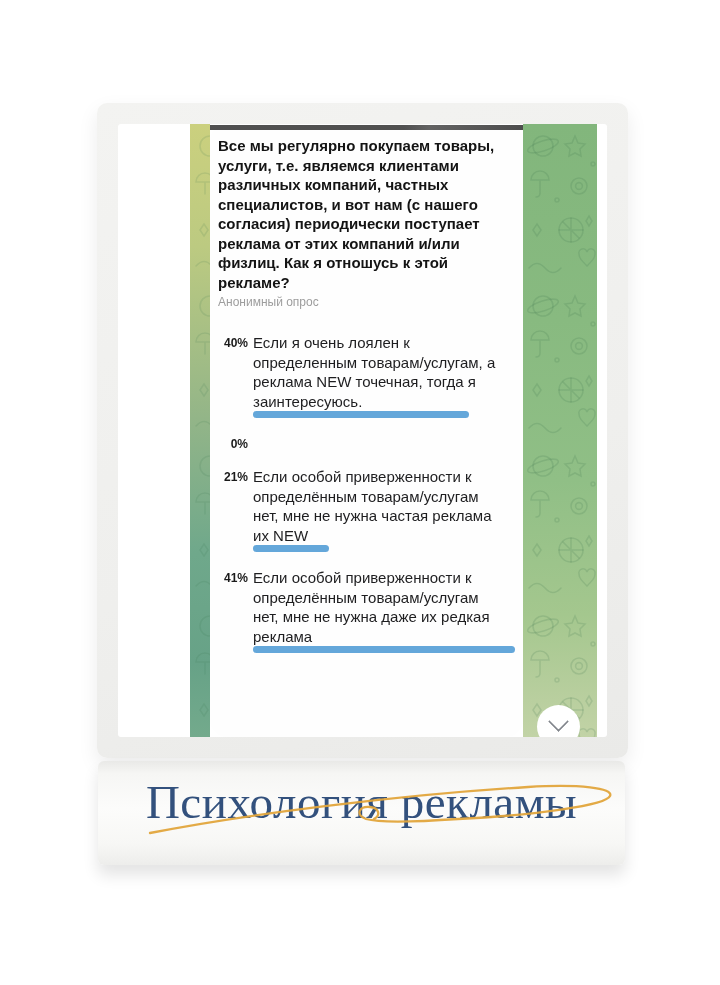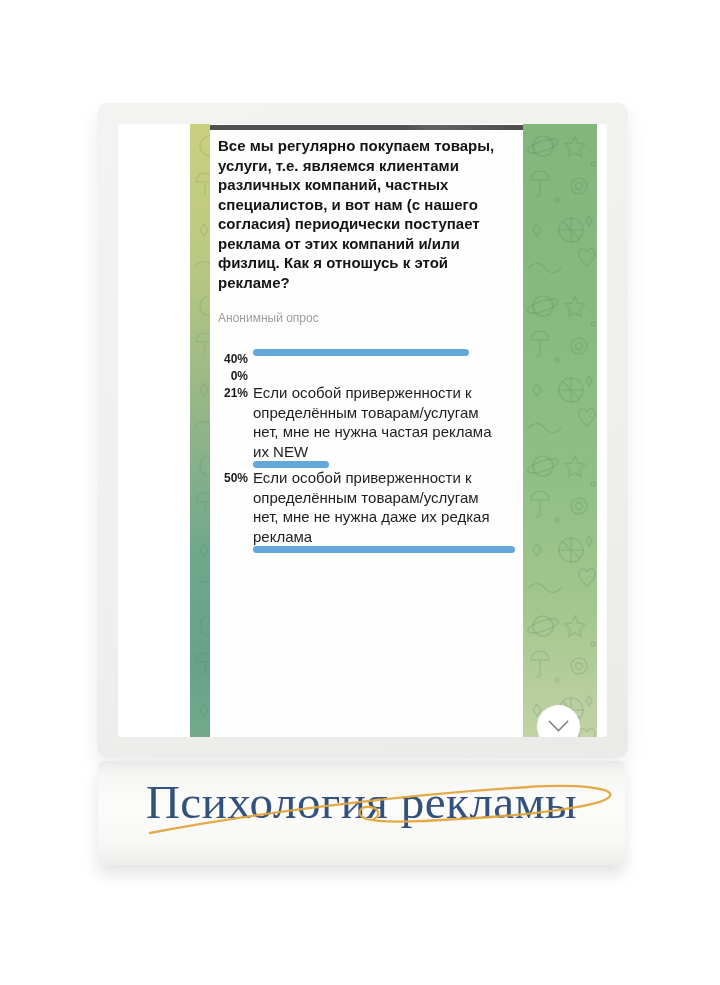--- a/index.html
+++ b/index.html
@@ -18,23 +18,23 @@
   .strip{position:relative;height:100%;overflow:hidden;flex:0 0 auto;}
   .strip svg{position:absolute;left:0;top:0;}
   .strip-left{width:20px;
     background:linear-gradient(180deg,#cbd07e 0%,#bcca81 20%,#93b588 48%,#6fa88b 70%,#67a287 88%,#73aa8c 100%);}
   .strip-right{width:74px;
     background:linear-gradient(180deg,#82b67c 0%,#88ba80 32%,#90bf86 58%,#a4c78e 80%,#b9cf9f 94%,#c2d3a6 100%);}
 
   .bubble{flex:1 1 auto;background:#fefefe;padding:0 8px 1px 8px;position:relative;border-radius:17px;}
   .sliver{height:5px;margin:1px -8px 0 -8px;background:linear-gradient(90deg,#414141 0%,#414141 62%,#555 70%,#3d3d3d 100%);opacity:.92;}
   .question{margin-top:6px;width:292px;font-size:15px;line-height:19.5px;font-weight:bold;color:#141414;}
-  .poll-type{margin-top:18px;font-size:12px;line-height:16px;color:#9d9d9d;}
+  .poll-type{margin-top:2px;font-size:12px;line-height:16px;color:#9d9d9d;}
   .options{margin-top:23px;}
-  .option{display:flex;margin-bottom:0;}
+  .option{display:flex;margin-bottom:16px;}
   .pct{flex:0 0 30px;width:30px;text-align:right;font-size:12px;font-weight:bold;color:#1a1a1a;padding-top:3px;}
   .opt-body{margin-left:5px;flex:1 1 auto;}
   .opt-text{width:248px;font-size:15px;line-height:19.5px;color:#1e1e20;}
   .bar{height:7px;border-radius:3.5px;margin-top:0px;}
 
   .scroll-down{position:absolute;left:347px;top:581px;width:43px;height:43px;border:none;padding:0;
     background:#ffffff;border-radius:50%;cursor:pointer;display:flex;justify-content:center;align-items:flex-start;}
   .chev{display:block;margin-top:9px;width:13px;height:13px;border-right:2.5px solid #82868c;border-bottom:2.5px solid #82868c;
     transform:rotate(45deg);border-radius:1px;}
 
@@ -78,38 +78,39 @@
         </div>
 
         <div class="bubble">
           <div class="sliver"></div>
           <div class="question">Все мы регулярно покупаем товары, услуги, т.е. являемся клиентами различных компаний, частных специалистов, и вот нам (с нашего согласия) периодически поступает реклама от этих компаний и/или физлиц. Как я отношусь к этой рекламе?</div>
           <div class="poll-type">Анонимный опрос</div>
           <div class="options">
   <div class="option">
     <div class="pct">40%</div>
     <div class="opt-body">
+      <div class="opt-text">Если я очень лоялен к определенным товарам/услугам, а реклама NEW точечная, тогда я заинтересуюсь.</div>
       <div class="bar" style="width: 216px; background: rgb(100, 167, 218);"></div>
     </div>
   </div>
 
   <div class="option">
     <div class="pct">0%</div>
   </div>
 
   <div class="option">
     <div class="pct">21%</div>
     <div class="opt-body">
       <div class="opt-text">Если особой приверженности к определённым товарам/услугам нет, мне не нужна частая реклама их NEW</div>
       <div class="bar" style="width: 76px; background: rgb(100, 167, 218);"></div>
     </div>
   </div>
 
   <div class="option">
-    <div class="pct">50%</div>
+    <div class="pct">41%</div>
     <div class="opt-body">
       <div class="opt-text">Если особой приверженности к определённым товарам/услугам нет, мне не нужна даже их редкая реклама</div>
       <div class="bar" style="width: 262px; background: rgb(100, 167, 218);"></div>
     </div>
   </div>
 </div>
         </div>
 
         <div class="strip strip-right">
           <svg width="74" height="613">

